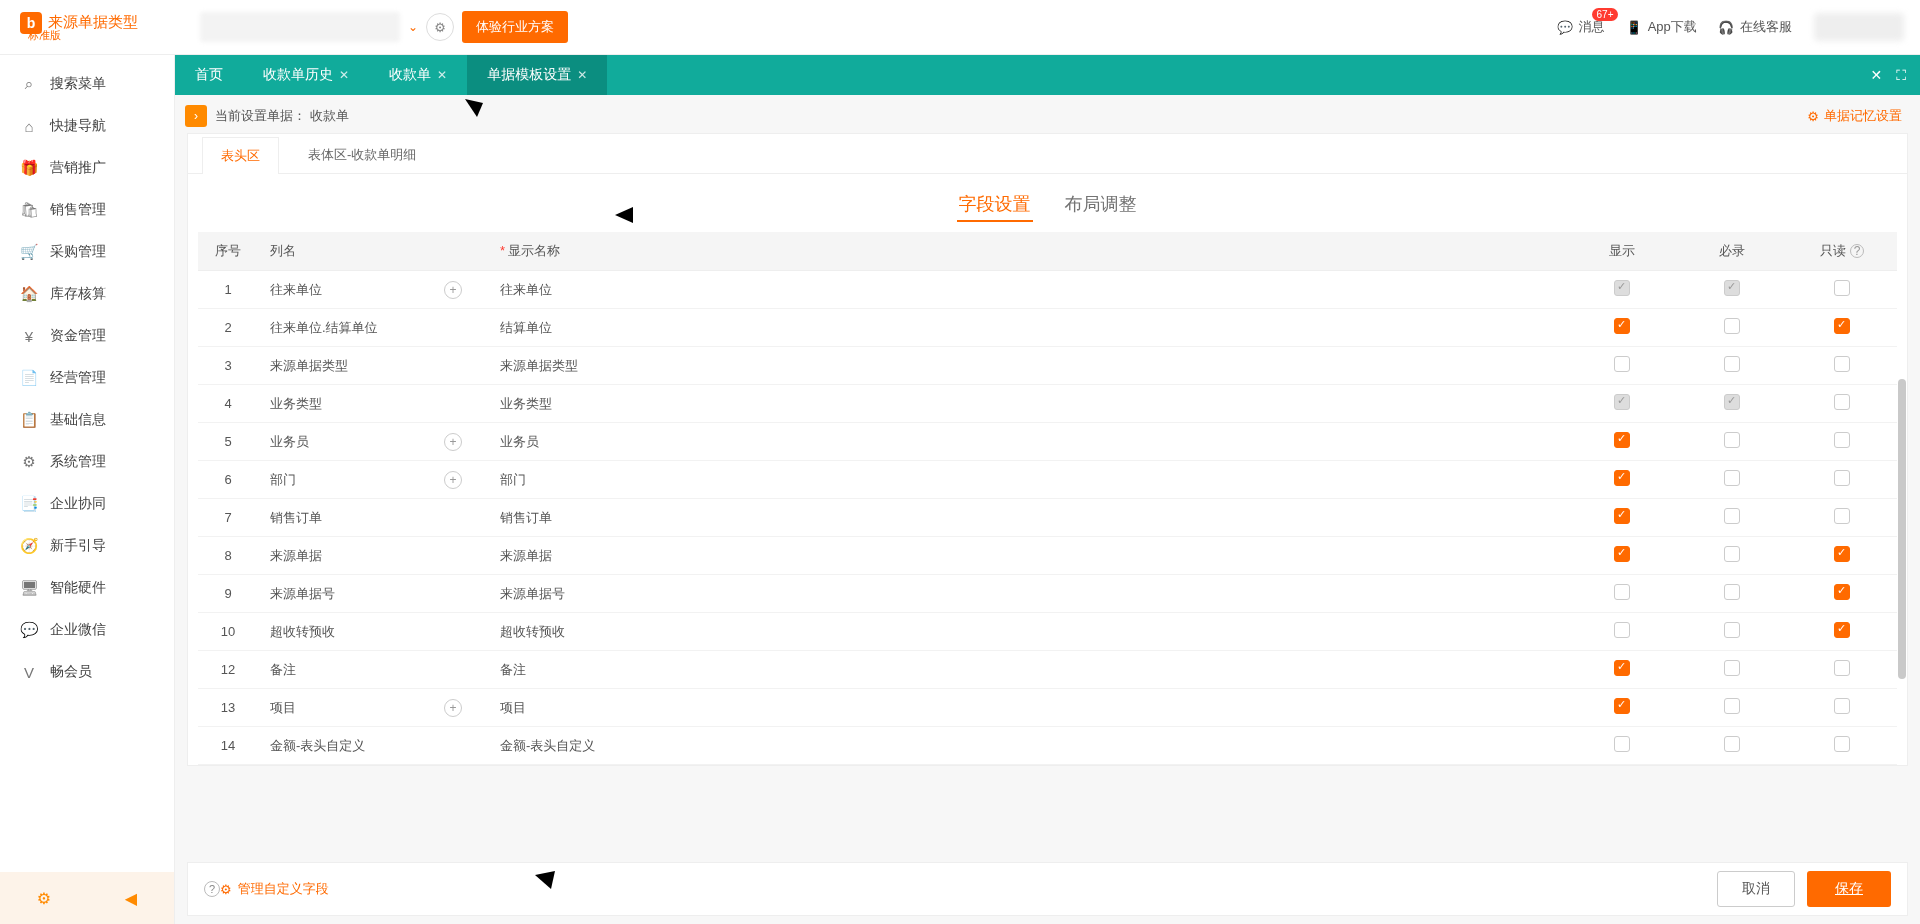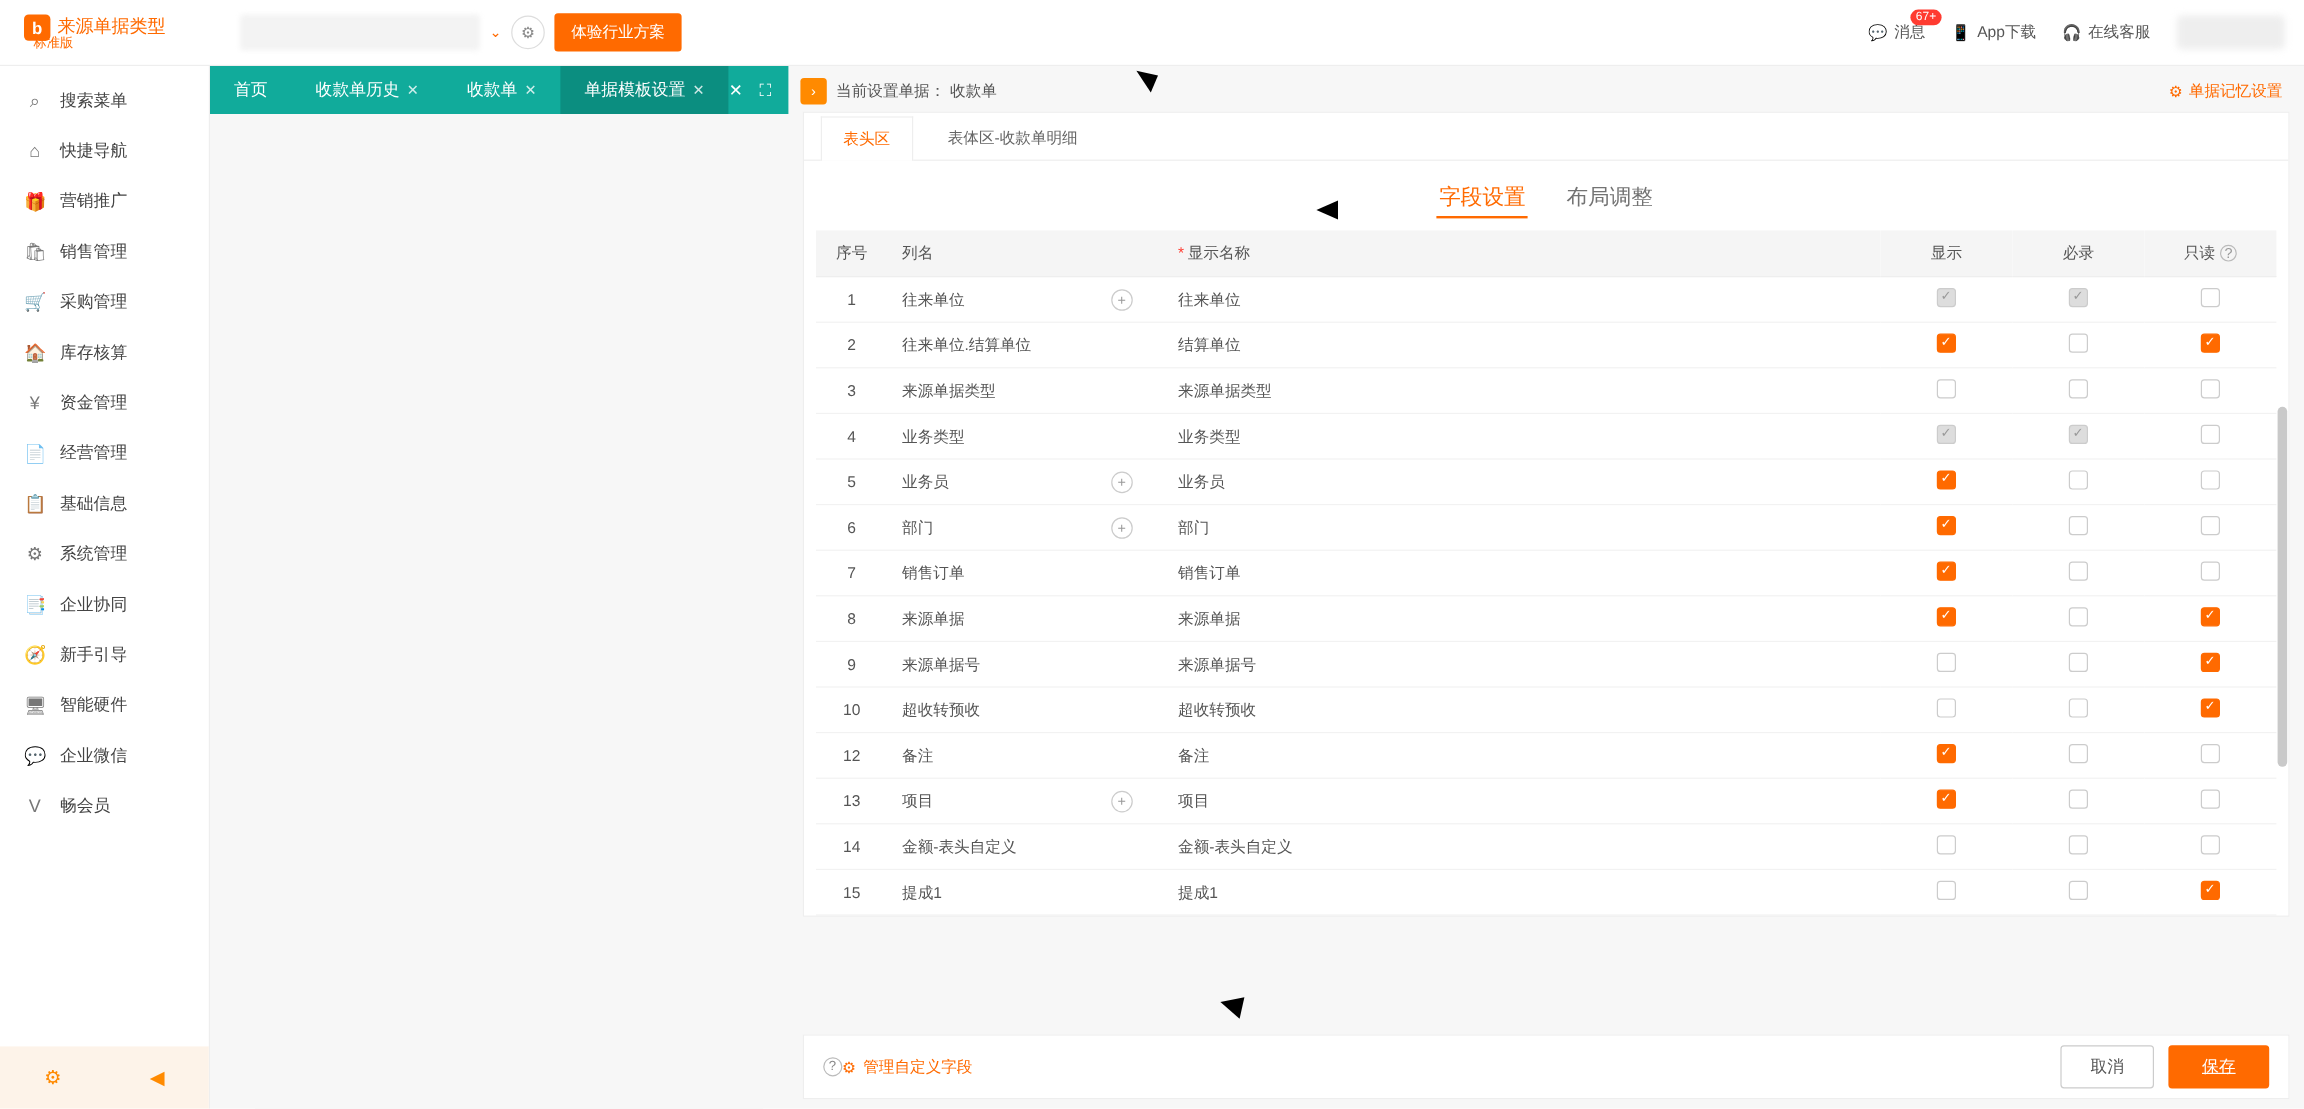--- a/index.html
+++ b/index.html
@@ -27,21 +27,21 @@
   
   .layout { display:flex; height: calc(100% - 55px); }
   .sidebar { width: 175px; border-right:1px solid #eee; background:#fff; display:flex; flex-direction:column; }
   .side-items { flex:1; padding-top:8px; }
   .side-item { display:flex; align-items:center; gap:12px; padding:12px 20px; color:#444; font-size:14px; cursor:pointer; }
   .side-item .ico { width:18px; text-align:center; color:#777; font-size:15px; }
   .side-footer { height:52px; background:#fdf3e9; display:flex; align-items:center; justify-content:space-around; color:#ff8a00; }
   .side-footer span{ cursor:pointer; font-size:16px; }
 
   
-  .main { flex:1; display:flex; flex-direction:row; background:#f7f7f7; }
+  .main { flex:1; display:flex; flex-direction:column; background:#f7f7f7; }
   .tabs-bar { height:40px; background:#11ab9b; display:flex; align-items:center; color:#fff; font-size:14px; }
   .tab { padding:0 20px; height:100%; display:flex; align-items:center; gap:6px; cursor:pointer; position:relative; }
   .tab.active { background:#0b8e80; }
   .tab .close { font-size:12px; opacity:.8; }
   .tabs-right { margin-left:auto; display:flex; align-items:center; gap:14px; padding-right:14px; }
   .tabs-right span { cursor:pointer; }
 
   .content { flex:1; padding:0; overflow:hidden; position:relative; }
   .context-bar { display:flex; align-items:center; padding:10px 18px 6px 10px; font-size:13px; color:#555; }
   .chevron-btn { width:22px;height:22px;background:#ff8a00;color:#fff;border-radius:3px;display:flex;align-items:center;justify-content:center;margin-right:8px; cursor:pointer; font-size:12px;}
@@ -351,28 +351,20 @@
                   <td class="center"><span class="cb"></span></td>
                   <td class="center"><span class="cb"></span></td>
                 </tr>
                 <tr>
                   <td class="center">14</td>
                   <td>金额-表头自定义</td>
                   <td>金额-表头自定义</td>
                   <td class="center"><span class="cb"></span></td>
                   <td class="center"><span class="cb"></span></td>
                   <td class="center"><span class="cb"></span></td>
-                </tr>
-                <tr>
-                  <td class="center">15</td>
-                  <td>提成1</td>
-                  <td>提成1</td>
-                  <td class="center"><span class="cb"></span></td>
-                  <td class="center"><span class="cb"></span></td>
-                  <td class="center"><span class="cb checked"></span></td>
                 </tr>
               </tbody>
           </table>
         </div>
       </div>
 
       <div class="footer">
         <span class="q-ico">?</span>
         <div class="manage-link">
           <span>⚙</span>

